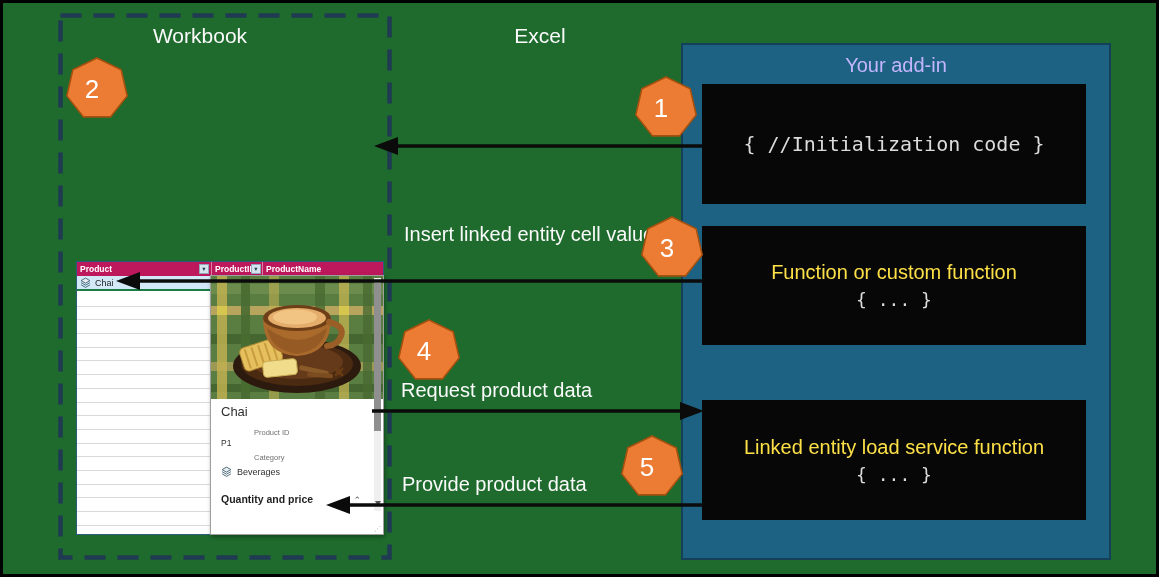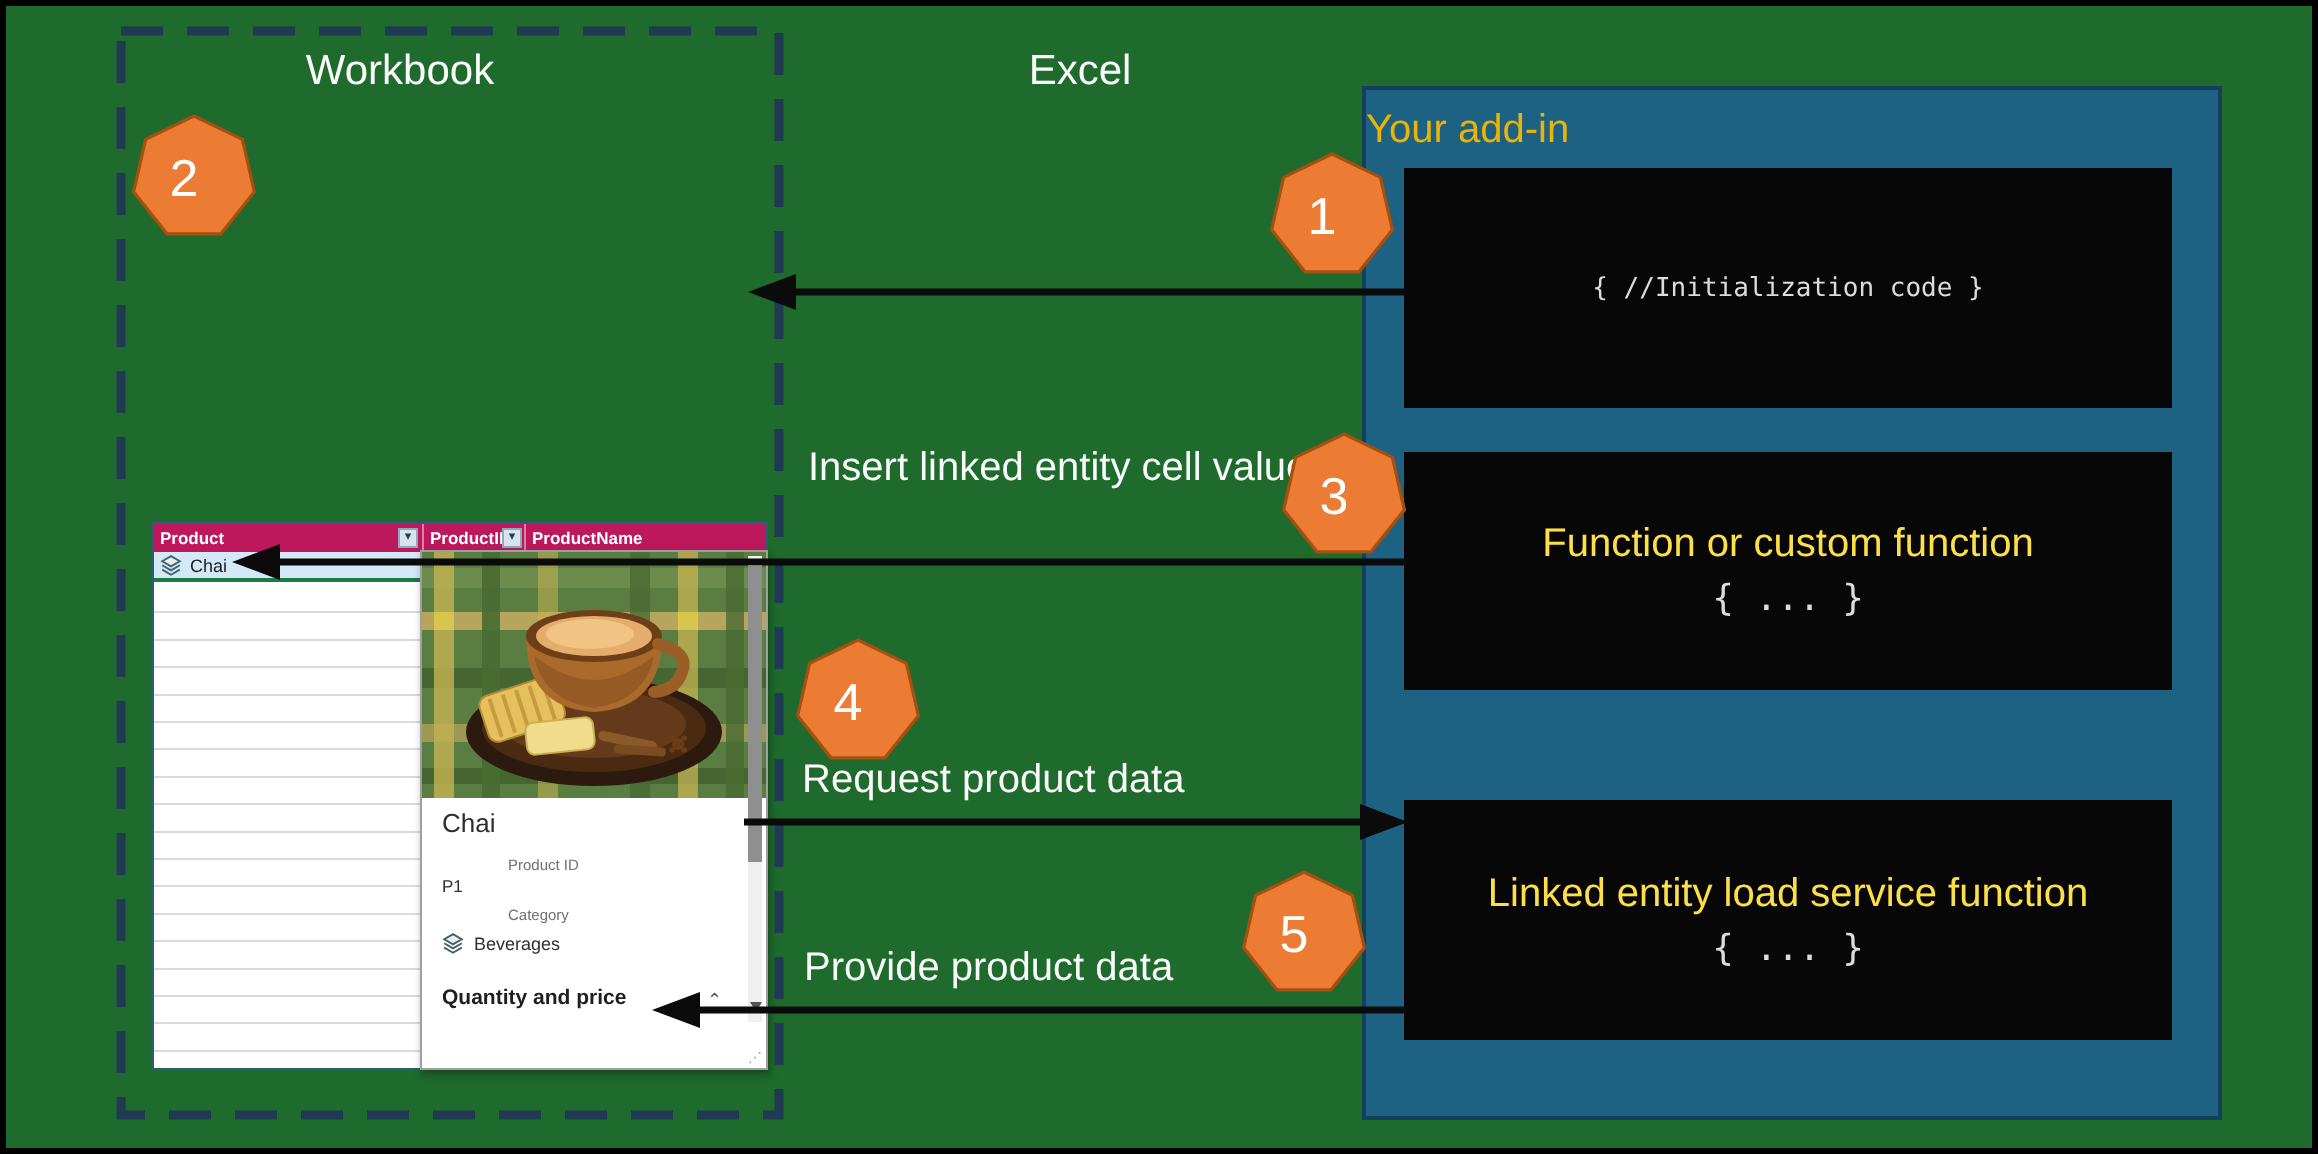--- a/index.html
+++ b/index.html
@@ -8,29 +8,29 @@
     background:#1e6b2d;border:3px solid #000;overflow:hidden;
     font-family:"Liberation Sans",sans-serif;
   }
   
   .zone-title{position:absolute;color:#fafafa;font-size:21px;text-align:center;}
   #workbook-title{left:97px;top:21px;width:200px;}
   #excel-title{left:457px;top:21px;width:160px;}
   
   .addin{position:absolute;left:678px;top:40px;width:430px;height:517px;
     background:#1d6283;border:2px solid #14405a;box-sizing:border-box;}
-  .addin-title{margin-top:9px;font-size:20px;color:#eab308;}
+  .addin-title{margin-top:9px;text-align:center;font-size:20px;color:#c4b5fd;}
   .codebox{position:absolute;left:699px;width:384px;background:#070707;
     display:flex;flex-direction:column;align-items:center;justify-content:center;text-align:center;}
   #box-init{top:81px;height:120px;}
   #box-func{top:223px;height:119px;}
   #box-service{top:397px;height:120px;}
   .boxtitle{font-size:20px;color:#fde047;}
   .code{font-family:"DejaVu Sans Mono",monospace;font-size:18px;color:#dcdcdc;margin-top:5px;}
-  #box-init .code{font-size:13px;margin-top:0;}
+  #box-init .code{font-size:20px;margin-top:0;}
   
   .regbox{position:absolute;left:89px;top:117px;width:281px;height:67px;background:#fff;
     border:2px solid #000;box-sizing:border-box;display:flex;flex-direction:column;
     justify-content:center;text-align:center;font-size:19.5px;color:#0d0d0d;line-height:1.35;}
   
   .arrow-label{position:absolute;color:#fafafa;font-size:20px;line-height:1.22;}
   #lbl-register{left:399px;top:110px;}
   #lbl-insert{left:401px;top:219px;width:252px;}
   #lbl-request{left:398px;top:375px;}
   #lbl-provide{left:399px;top:469px;}

